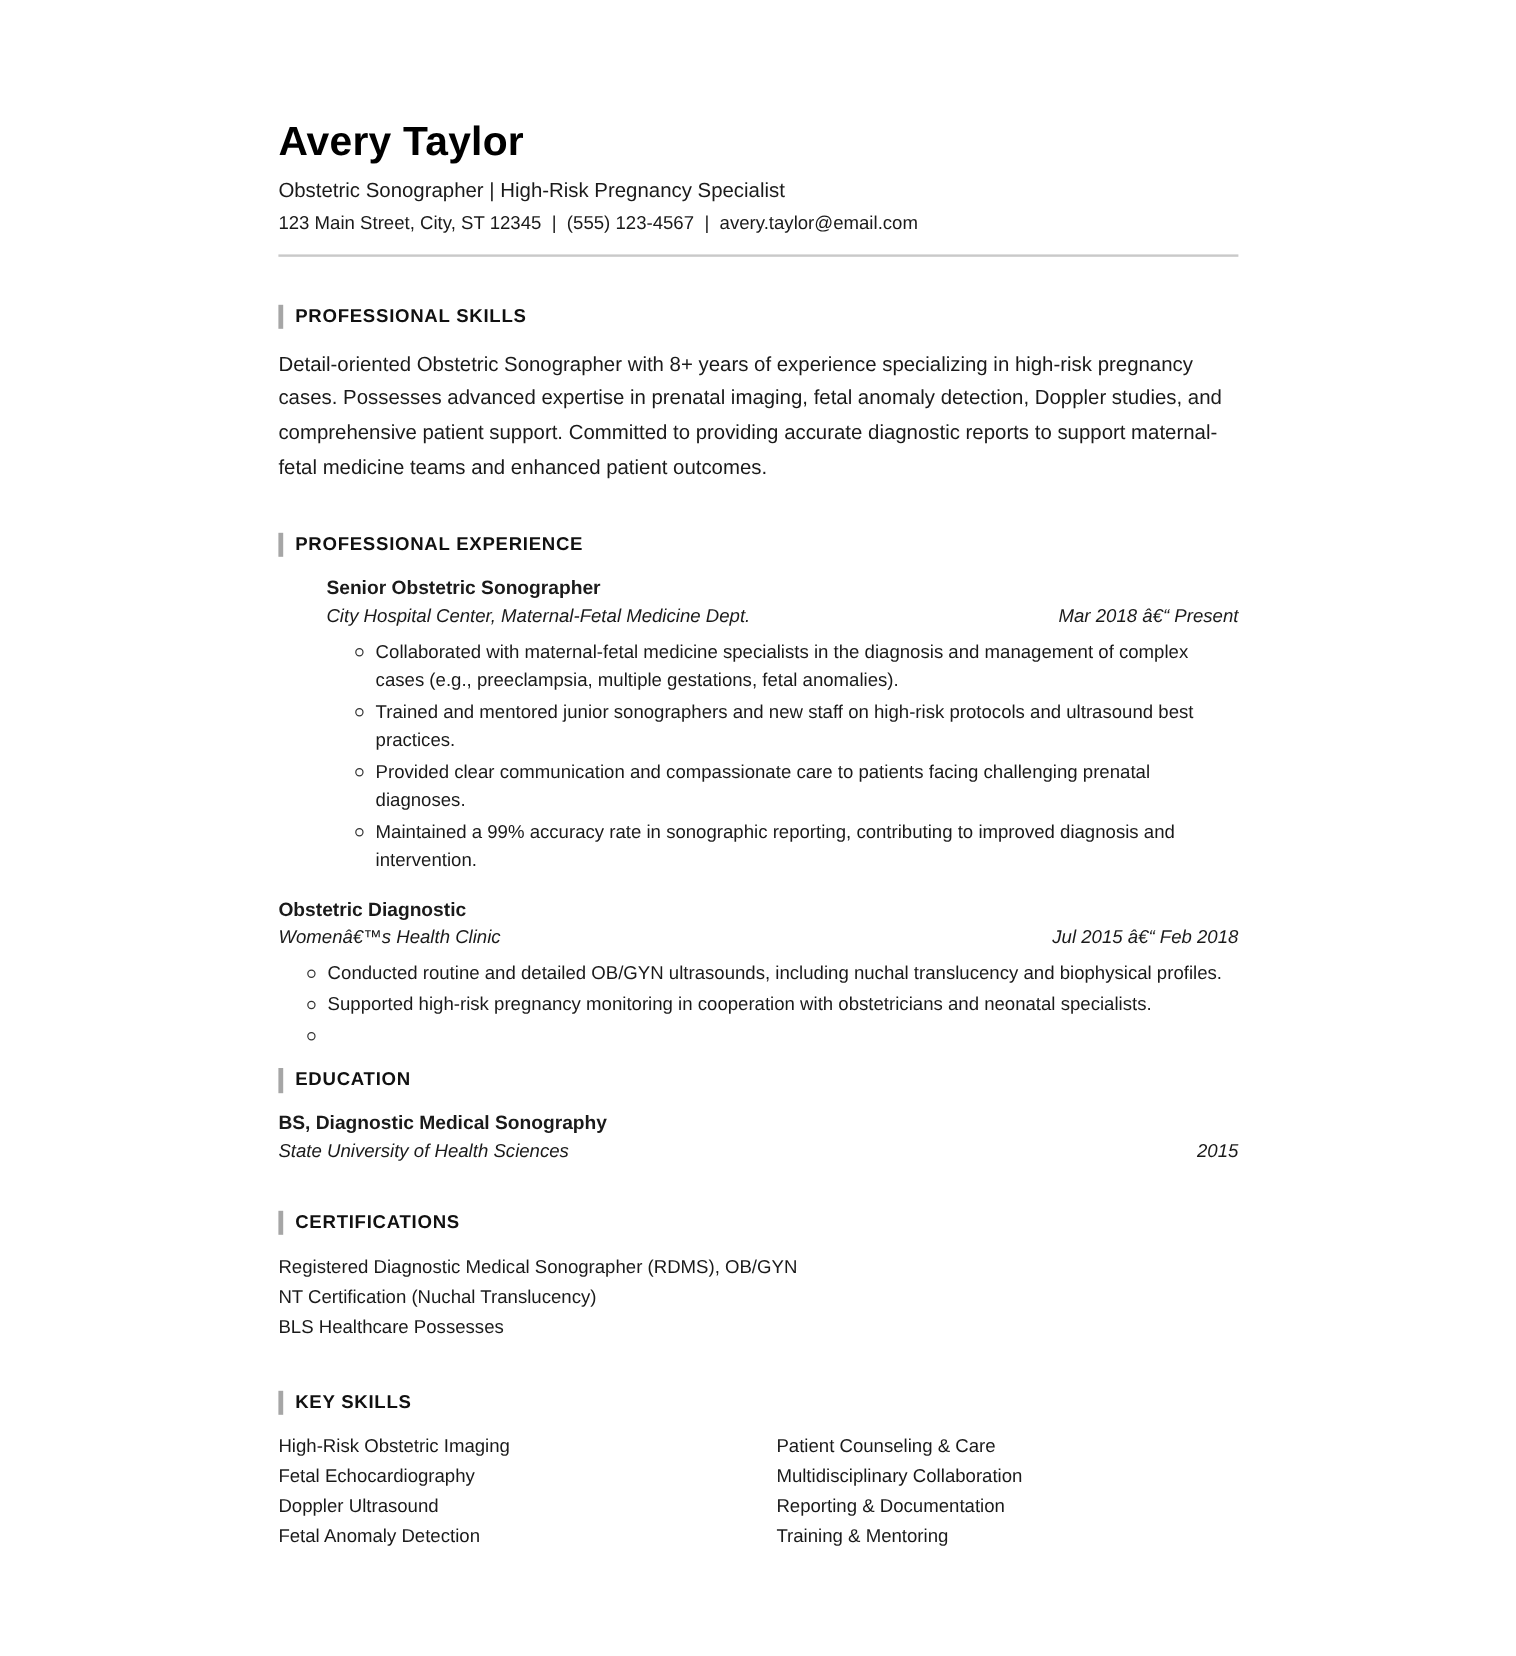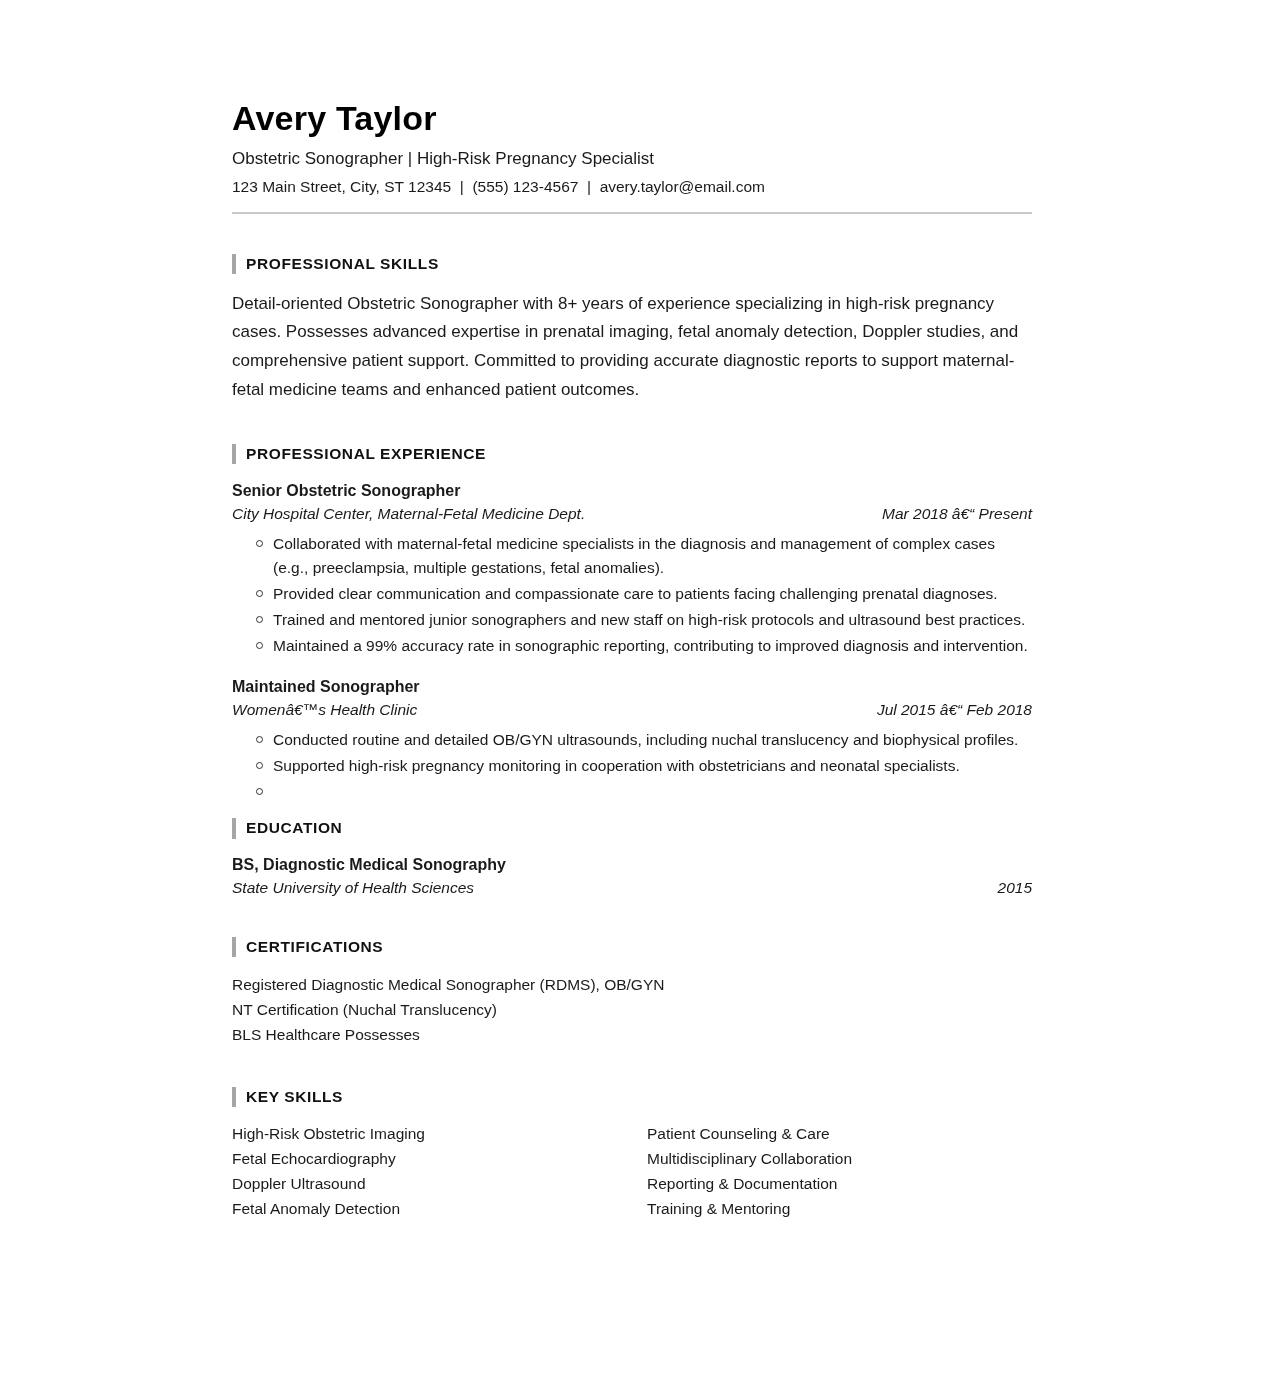--- a/index.html
+++ b/index.html
@@ -27,21 +27,21 @@
   h2.sec {
     margin:40px 0 0 0;
     font-size:15.5px; font-weight:700; color:#111;
     letter-spacing:0.6px; line-height:1.3;
     border-left:4px solid #a6a6a6; padding-left:10px;
   }
 
   p.summary { margin:16px 0 0 0; font-size:17px; line-height:1.68; }
 
   .job { margin-top:20px; }
-  .job:first-of-type { margin-top:18px; }
+  .job:first-of-type { margin-top:18px;margin-left:40px; }
   h3.role { margin:0; font-size:16px; font-weight:700; }
   .meta {
     display:flex; justify-content:space-between;
     font-style:italic; font-size:15.5px; margin-top:5px;
   }
   .meta .right { text-align:right; white-space:nowrap; }
 
   ul.bullets { list-style:none; margin:9px 0 0 0; padding:0 0 0 24px; }
   ul.bullets li {
     position:relative; padding-left:17px;
@@ -87,28 +87,28 @@
       <h2 class="sec">PROFESSIONAL EXPERIENCE</h2>
 
       <div class="job">
         <h3 class="role">Senior Obstetric Sonographer</h3>
         <div class="meta">
           <span class="left">City Hospital Center, Maternal-Fetal Medicine Dept.</span>
           <span class="right">Mar 2018 â€“ Present</span>
         </div>
         <ul class="bullets">
           <li><span class="blt"></span><span>Collaborated with maternal-fetal medicine specialists in the diagnosis and management of complex cases (e.g., preeclampsia, multiple gestations, fetal anomalies).</span></li>
+          <li><span class="blt"></span><span>Trained and mentored junior sonographers and new staff on high-risk protocols and ultrasound best practices.</span></li>
           <li><span class="blt"></span><span>Provided clear communication and compassionate care to patients facing challenging prenatal diagnoses.</span></li>
-          <li><span class="blt"></span><span>Trained and mentored junior sonographers and new staff on high-risk protocols and ultrasound best practices.</span></li>
           <li><span class="blt"></span><span>Maintained a 99% accuracy rate in sonographic reporting, contributing to improved diagnosis and intervention.</span></li>
         </ul>
       </div>
 
       <div class="job">
-        <h3 class="role">Maintained Sonographer</h3>
+        <h3 class="role">Obstetric Diagnostic</h3>
         <div class="meta">
           <span class="left">Womenâ€™s Health Clinic</span>
           <span class="right">Jul 2015 â€“ Feb 2018</span>
         </div>
         <ul class="bullets">
           <li><span class="blt"></span><span>Conducted routine and detailed OB/GYN ultrasounds, including nuchal translucency and biophysical profiles.</span></li>
           <li><span class="blt"></span><span>Supported high-risk pregnancy monitoring in cooperation with obstetricians and neonatal specialists.</span></li>
           <li><span class="blt"></span></li>
         </ul>
       </div>

